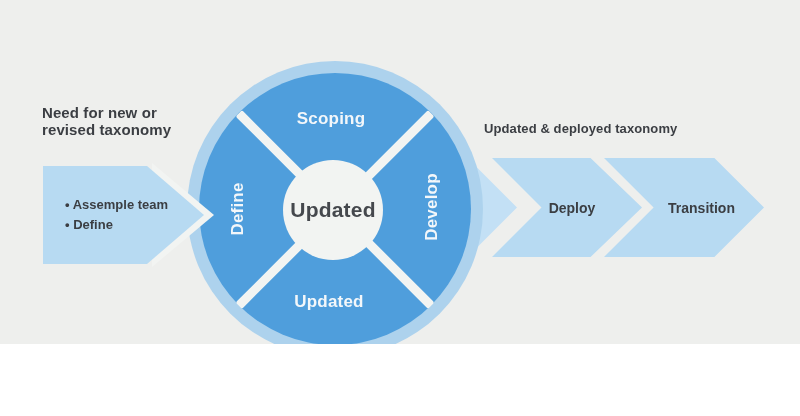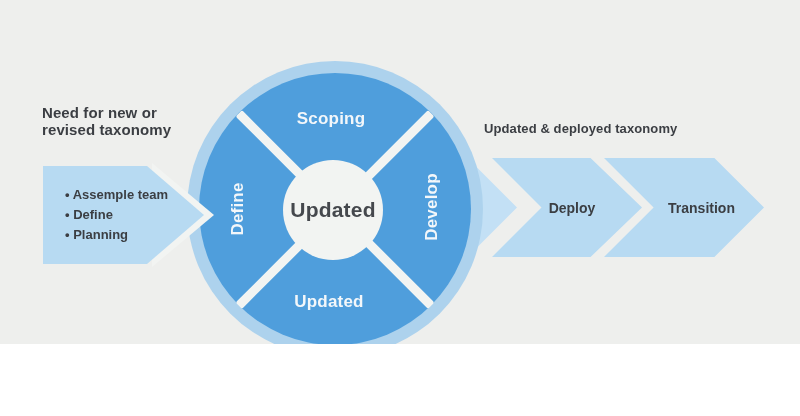--- a/index.html
+++ b/index.html
@@ -106,20 +106,19 @@
     <div class="quad-label q-left">Define</div>
     <div class="hub">Updated</div>
   </div>
 
   <div class="abs tip-gap"></div>
 
   <div class="abs left-arrow">
     <ul>
       <li>Assemple team</li>
       <li>Define</li>
-      <li>Planning</li>
     </ul>
   </div>
 
   <div class="abs chevron chevron-deploy">Deploy</div>
   <div class="abs chevron chevron-transition">Transition</div>
 
 </div>
 
 </body></html>

